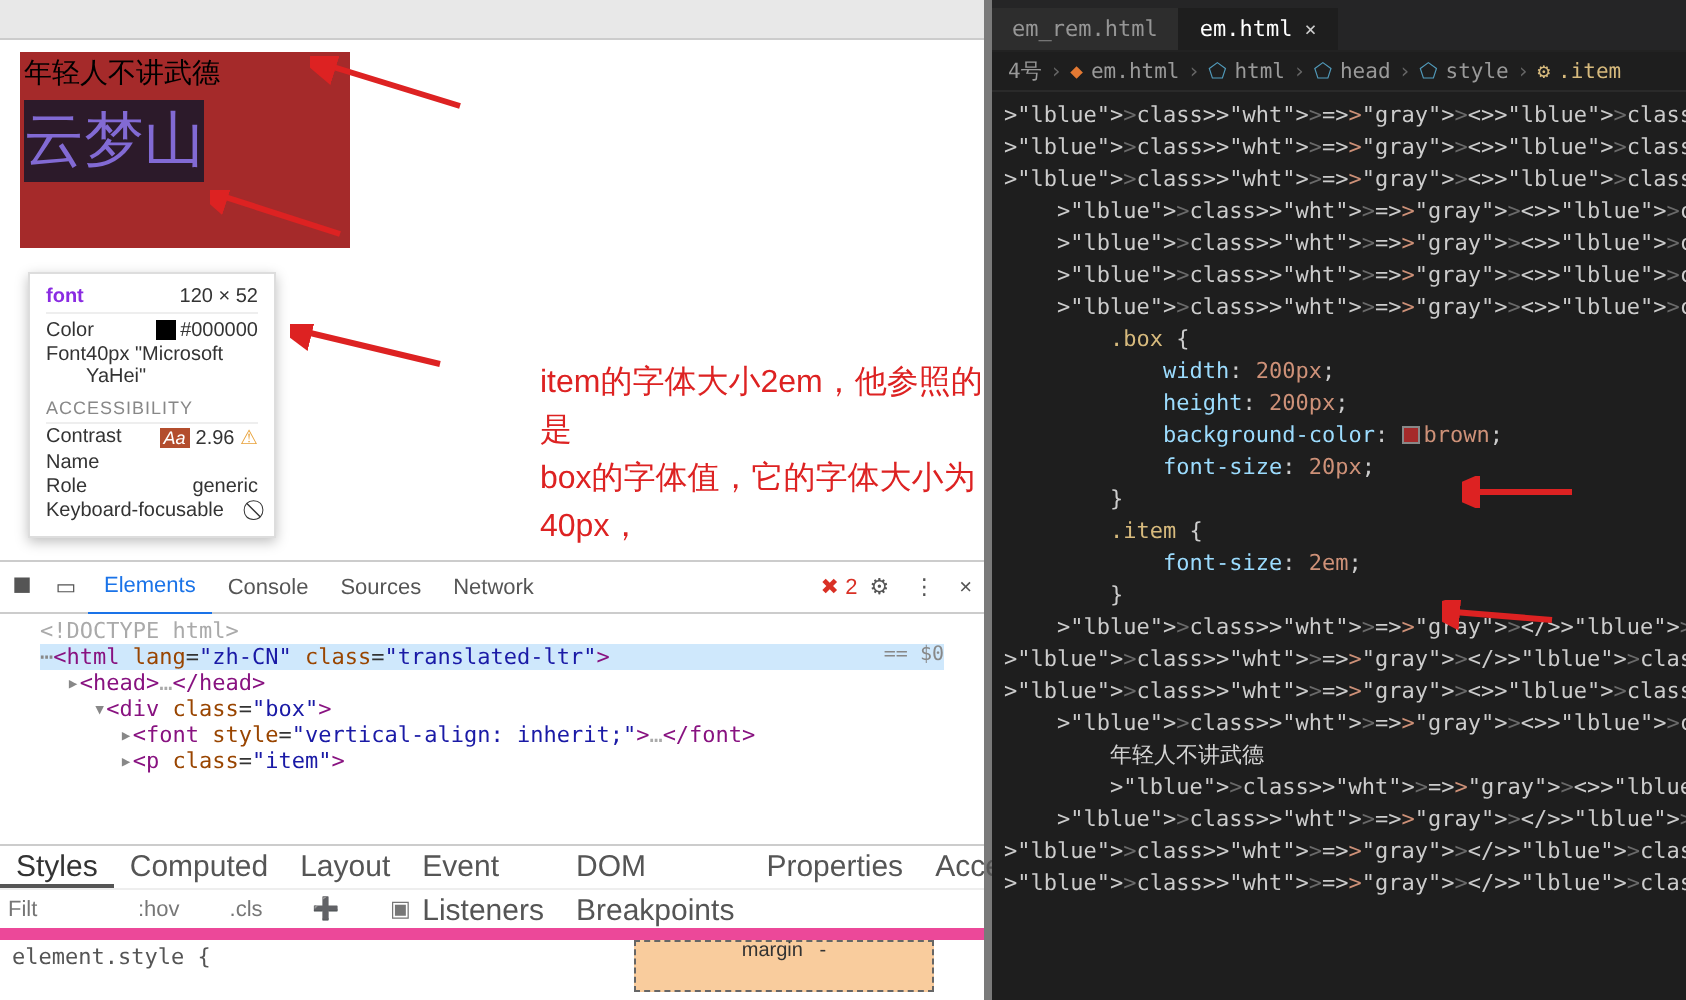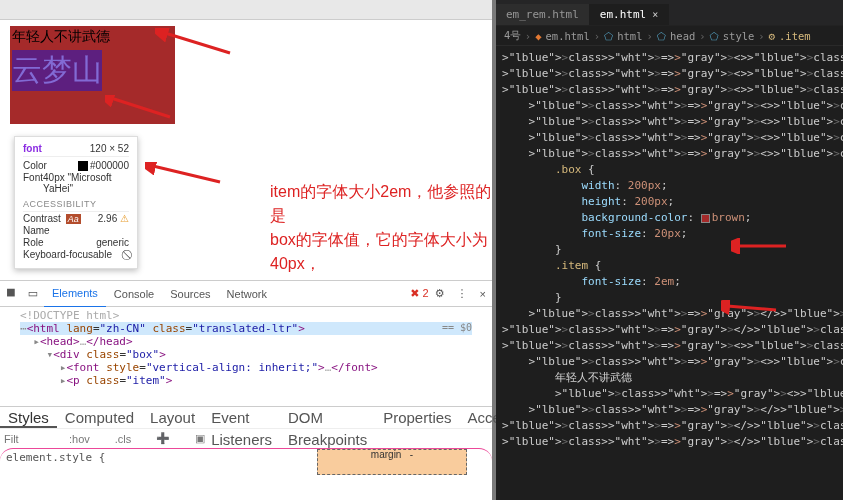--- a/index.html
+++ b/index.html
@@ -6,29 +6,29 @@
   body { font-family: "Microsoft YaHei", sans-serif; font-size: 12px; overflow: hidden; width: 843px; height: 500px; background: #fff; position: relative; }
   .split { display: flex; width: 100%; height: 100%; }
   .left-pane { width: 496px; height: 100%; border-right: 4px solid #7a7a7a; display: flex; flex-direction: column; }
   .right-pane { flex: 1; height: 100%; background: #1e1e1e; color: #ccc; font-family: Consolas, monospace; font-size: 11px; position: relative; }
 
   
   .browser-top { height: 20px; background: #e8e8e8; border-bottom: 1px solid #ccc; }
   .viewport { height: 260px; position: relative; background: #fff; }
   .box-preview { width: 165px; height: 98px; background: #a52a2a; position: absolute; left: 10px; top: 6px; }
   .box-preview .line1 { color: #000; font-size: 14px; padding: 2px 2px; }
-  .box-preview .line2 { color: #7a7aff; font-size: 30px; background: #4c1d95; display:inline-block; margin: 2px; opacity:.8; }
+  .box-preview .line2 { color: #7a7aff; font-size: 30px; background: #0f172a; display:inline-block; margin: 2px; opacity:.8; }
 
   .tooltip { position: absolute; left: 14px; top: 116px; width: 124px; background: #fff; border: 1px solid #ddd; box-shadow: 0 2px 6px rgba(0,0,0,.25); padding: 6px 8px; font-size: 10px; color: #333; }
   .tooltip .hdr { display:flex; justify-content:space-between; border-bottom:1px solid #eee; padding-bottom:2px; margin-bottom:3px; }
   .tooltip .hdr b { color:#8a2be2; font-weight:bold; }
   .tooltip .row { display:flex; justify-content:space-between; margin:1px 0; }
   .tooltip .swatch { width:10px; height:10px; background:#000; display:inline-block; margin-right:2px; vertical-align:middle; }
   .tooltip .sect { font-size:9px; color:#888; letter-spacing:.5px; margin-top:5px; border-bottom:1px solid #eee; padding-bottom:2px; }
-  .tooltip .aa { background:#b34d2d; color:#fff; padding:0 2px; font-size:9px; margin-right:17px;font-style:italic; }
+  .tooltip .aa { background:#b34d2d; color:#fff; padding:0 2px; font-size:9px; margin-right:3px;font-style:italic; }
   .tooltip .warn { color:#e8a23a; }
 
   .annot { position:absolute; color:#d22; font-size:16px; }
   .annot1 { left:270px; top:160px; line-height:1.5; }
 
   .arrow { position:absolute; }
 
   
   .devtools { flex:1; display:flex; flex-direction:column; border-top:1px solid #ccc; min-height:0;}
   .dt-tabs { display:flex; align-items:center; height:26px; border-bottom:1px solid #ccc; font-size:11px; color:#555; }
@@ -47,21 +47,21 @@
   .dt-dom .sel { background:#cfe8fc; }
   .dt-dom .gray { color:#aaa; }
   .dt-dom .sym { color:#888; }
   .dt-dom .pill { color:#888; float:right; font-size:10px; }
 
   .dt-styles-tabs { display:flex; border-top:1px solid #ccc; height:22px; font-size:15px; color:#555; }
   .dt-styles-tabs .tab { padding:0 8px; line-height:22px; cursor:pointer; }
   .dt-styles-tabs .tab.active { color:#333; border-bottom:2px solid #555; }
   .dt-filter { display:flex; align-items:center; border-top:1px solid #eee; height:20px; font-size:11px; color:#777;gap:13px; }
   .dt-filter input { border:none; outline:none; width:50px; font-size:11px; padding:0 4px;}
-  .dt-style-body { display:flex; border-top:1px solid #ec4899; height:52px;border-radius:13px; }
+  .dt-style-body { display:flex; border-top:6px solid #ec4899; height:36px; }
   .dt-style-body .l { flex:1; padding:2px 6px; font-family:Consolas,monospace; font-size:11px; color:#555; }
   .dt-style-body .r { width:200px; display:flex; align-items:flex-start; justify-content:center; }
   .box-model { width:150px; height:26px; background:#f9cc9d; border:1px dashed #666; font-size:10px; color:#333; text-align:center; position:relative; }
   .box-model span { position:relative; top:-1px; }
 
   
   .vsc-tabs { height:26px; background:#252526; display:flex; align-items:flex-end; border-bottom:1px solid #222; }
   .vsc-tabs .vtab { padding:4px 10px; font-size:11px; color:#969696; background:#2d2d2d; border-right:1px solid #1e1e1e; cursor:pointer; }
   .vsc-tabs .vtab.active { background:#1e1e1e; color:#fff; }
   .vsc-tabs .close { margin-left:6px; color:#ccc; font-size:10px; }

